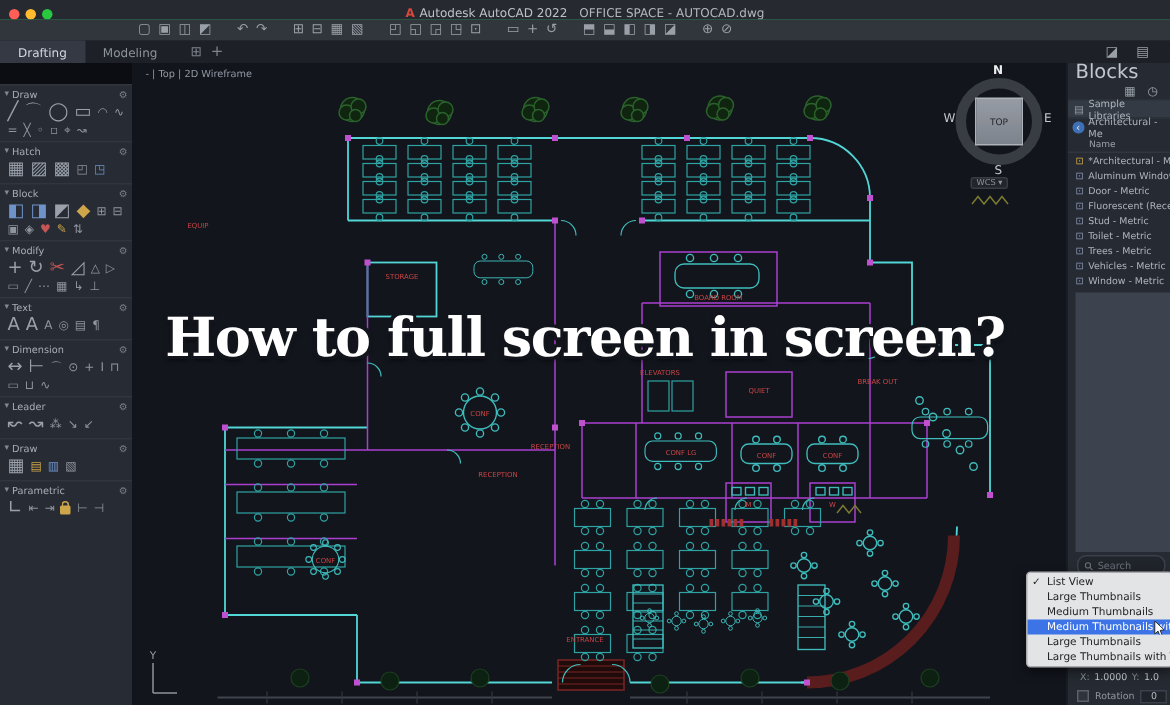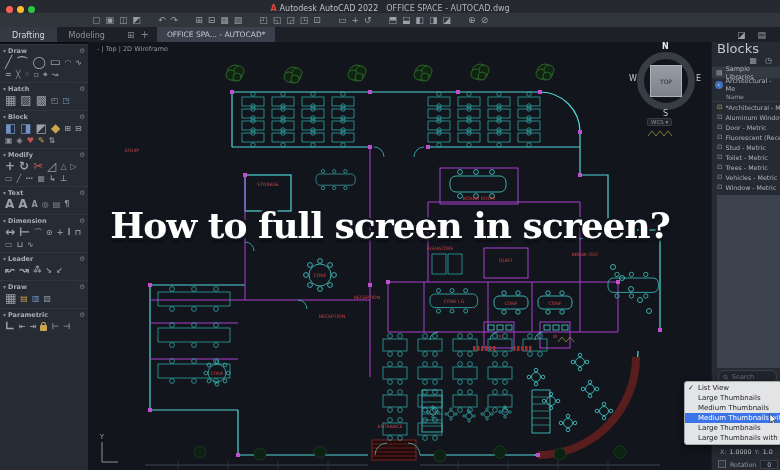--- a/index.html
+++ b/index.html
@@ -25,22 +25,22 @@
     display:flex;align-items:stretch;font-size:8px;color:#8d939b;}
   .ws-tab{padding:2px 12px 0 12px;display:flex;align-items:center;}
   .ws-tab.active{background:#343944;color:#d3d7dd;}
   .tab-misc{display:flex;align-items:center;gap:6px;margin-left:10px;color:#7e848d;}
   .grid-ic{font-size:9px}.plus-ic{font-size:10px;}
   .file-tab{margin-left:8px;background:#3b414c;color:#c4c9d1;font-size:7.5px;
     display:flex;align-items:center;padding:0 10px;}
   .tabbar-right{margin-left:auto;display:flex;gap:12px;align-items:center;padding-right:14px;}
   .tabbar-right span{font-size:9px;color:#9aa0a8;}
   
-  .palette{position:absolute;top:44px;left:0;width:88px;bottom:0;background:#272b33;
-    border-right:6px solid #0f766e;overflow:hidden;font-weight:bold;}
+  .palette{position:absolute;top:56px;left:0;width:88px;bottom:0;background:#272b33;
+    border-right:6px solid #0f766e;overflow:hidden;}
   .pal-sec{border-top:1px solid #30353e;padding:1px 3px 2px 3px;}
   .pal-hdr{display:flex;align-items:center;font-size:6.5px;color:#a7adb5;height:9px;}
   .caret{color:#828892;font-size:6px;margin-right:2px;}
   .gear{margin-left:auto;font-size:6.5px;color:#767c85;}
   .pal-icons{display:flex;flex-wrap:wrap;align-items:center;row-gap:1px;column-gap:4px;padding:1px 2px;}
   .pic-big{font-size:12px;line-height:13px;color:#9aa1ab;}
   .pic-small{font-size:8px;line-height:9px;color:#8f959f;}
   .c-gold{color:#cda54a!important}.c-red{color:#c45555!important}.c-blue{color:#6f93c9!important}
   .lock-icon{display:inline-block;width:7px;height:6px;background:#cda54a;border-radius:1px;
     position:relative;margin-top:3px;}
@@ -167,21 +167,20 @@
     </span>
   </div>
 
 <div class="tabbar">
   <div class="ws-tab active">Drafting</div>
   <div class="ws-tab">Modeling</div>
   <div class="tab-misc">
     <span class="grid-ic">⊞</span>
     <span class="plus-ic">+</span>
   </div>
-  <div class="file-tab">OFFICE SPA... - AUTOCAD*</div>
   <div class="tabbar-right">
       <span class="">◪</span>
       <span class="">▤</span>
     </div>
 </div>
 
 <div class="palette">
   <div class="pal-sec">
     <div class="pal-hdr">
       <span class="caret">▾</span>

